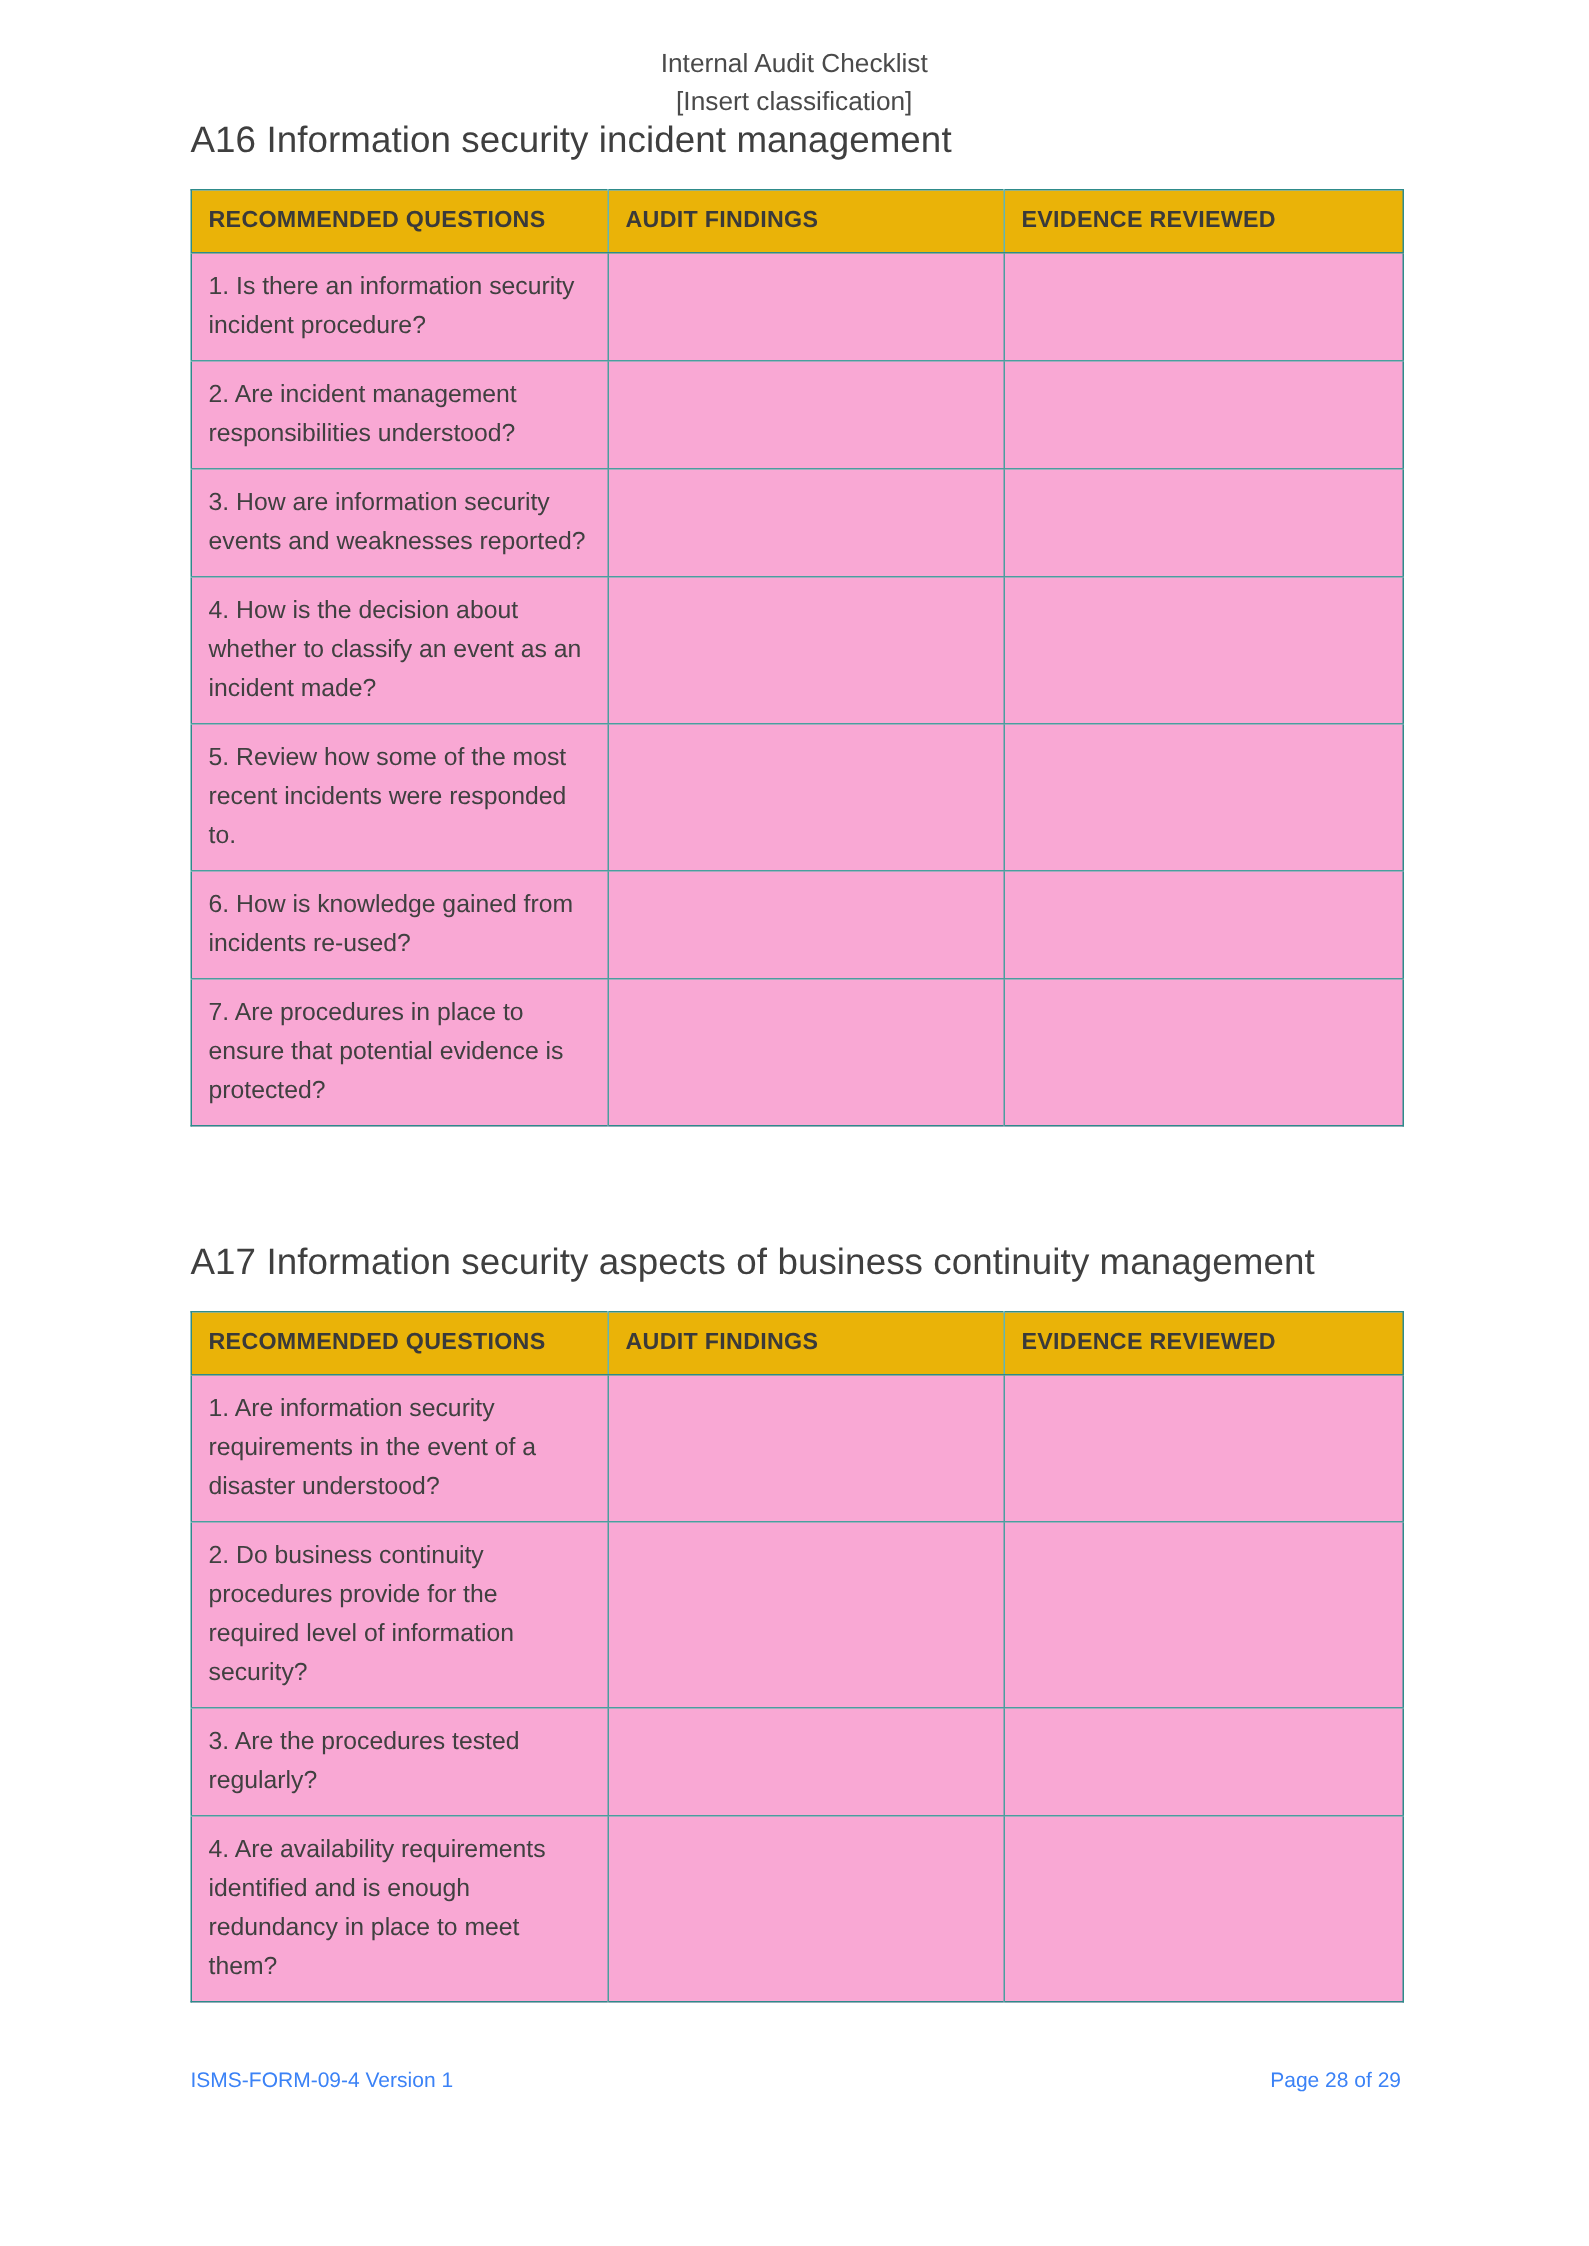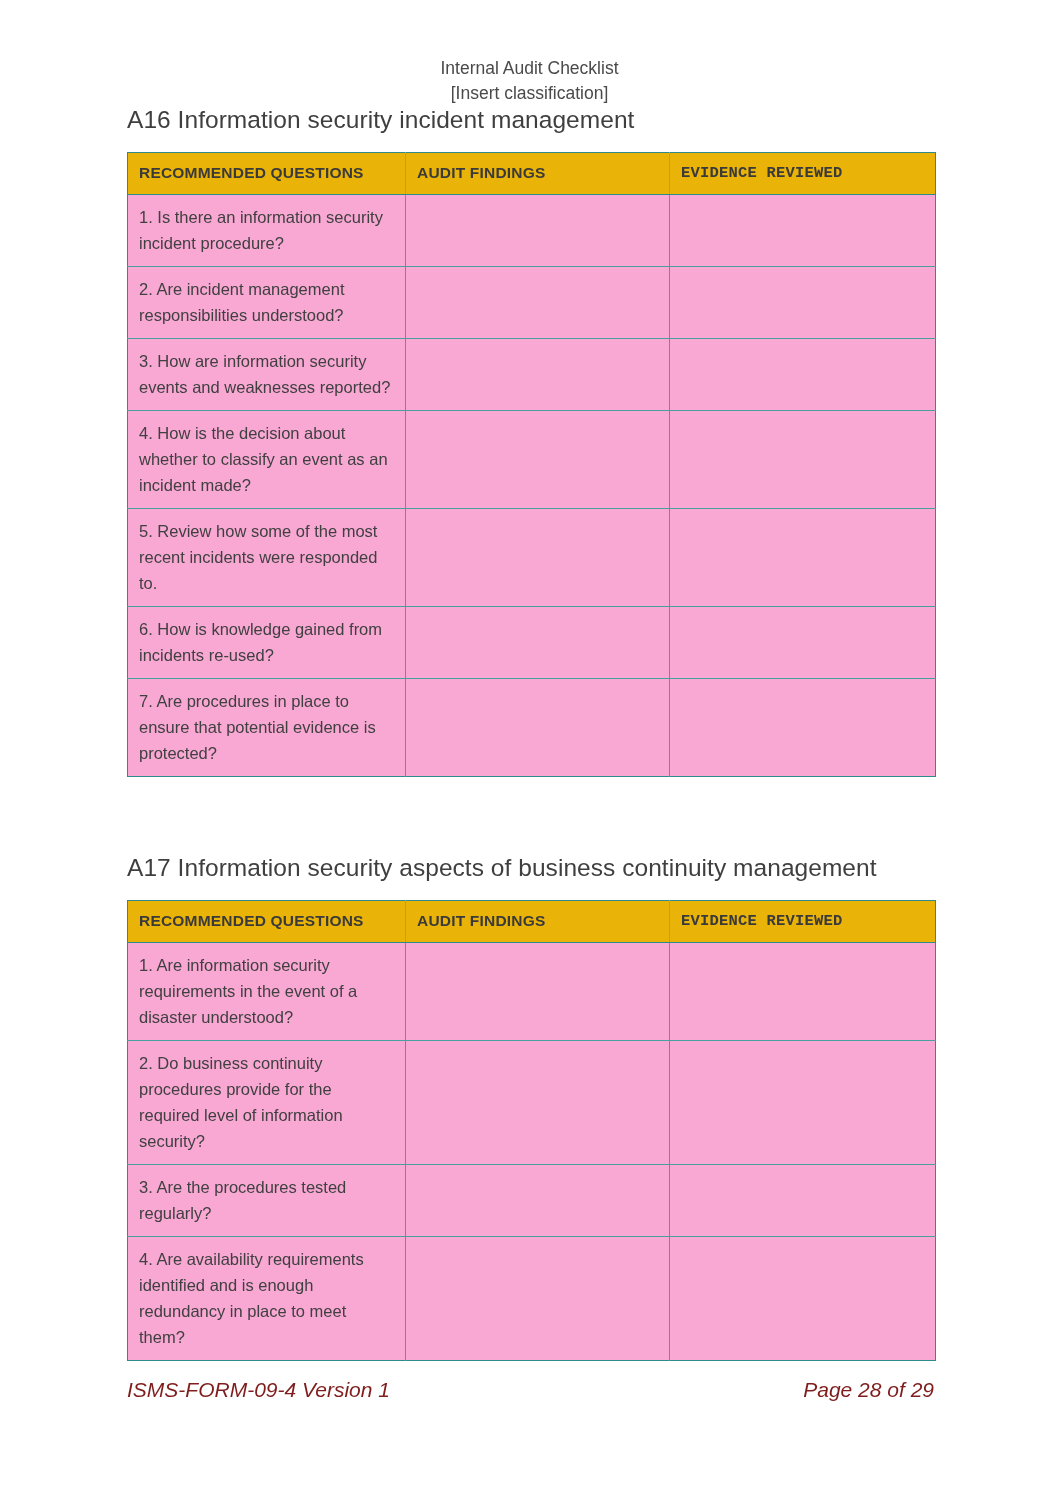--- a/index.html
+++ b/index.html
@@ -18,21 +18,21 @@
   .page {
     width: 1059px;
     height: 1497px;
     position: relative;
     box-sizing: border-box;
   }
 
   
   .doc-header {
     text-align: center;
-    padding-top: 56px;
+    padding-top: 30px;
     font-size: 17.5px;
     line-height: 25px;
     color: #4a4a4a;
   }
   .doc-header div { font-weight: normal; }
 
   
   .content {
     padding-left: 127px;
     padding-right: 125px;
@@ -66,21 +66,21 @@
     color: #3a3a3a;
     font-size: 15.5px;
     font-weight: bold;
     text-align: left;
     padding: 11px 11px 12px 11px;
     border-right: 1.2px solid #61b5b5;
     border-bottom: 1.6px solid #2e8b8b;
     letter-spacing: 0.2px;
     vertical-align: middle;
   }
-  table.checklist thead th:last-child { border-right: none; font-family: Liberation Mono, monospace; }
+  table.checklist thead th:last-child { border-right: none; }
 
   table.checklist tbody td {
     font-size: 16.5px;
     line-height: 26px;
     color: #404040;
     padding: 9px 11px 10px 11px;
     border-right: 1.2px solid #4a9e9e;
     border-bottom: 1.1px solid #4a9e9e;
     vertical-align: top;
     background: #f9a8d4;
@@ -94,23 +94,22 @@
 
   
   .doc-footer {
     position: absolute;
     left: 127px;
     right: 125px;
     top: 1378px;
     display: flex;
     justify-content: space-between;
     align-items: baseline;
-    font-size: 21px;
-    color: #7f1d1d;
-    font-style: italic;
+    font-size: 14px;
+    color: #3b82f6;
   }
 </style>
 </head>
 <body>
 
 <div class="page">
 
   <div class="doc-header">
     <div>Internal Audit Checklist</div>
     <div>[Insert classification]</div>

